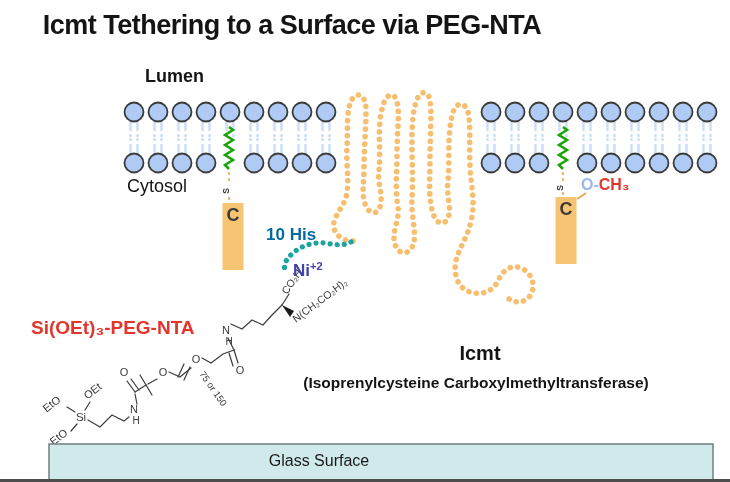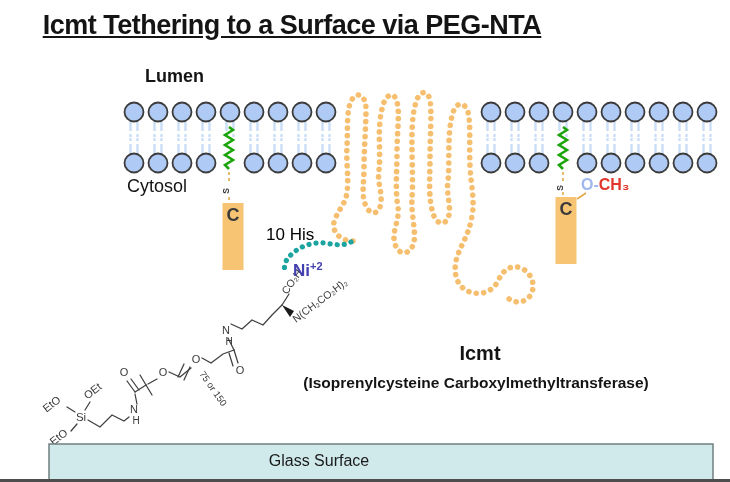--- a/index.html
+++ b/index.html
@@ -3,24 +3,24 @@
 <meta charset="utf-8">
 <style>
   html,body{margin:0;padding:0;background:#fff;}
   #canvas{
     position:relative;width:730px;height:482px;background:#ffffff;overflow:hidden;
     font-family:"Liberation Sans","DejaVu Sans",sans-serif;
   }
   #diagram-svg{position:absolute;left:0;top:0;}
   svg text{font-family:"Liberation Sans","DejaVu Sans",sans-serif;fill:#3a3a3a;}
   .lbl{position:absolute;color:#141414;white-space:nowrap;}
-  .title{left:0;top:10px;width:584px;text-align:center;font-size:27px;font-weight:bold;letter-spacing:-0.5px;text-decoration:underline;}
+  .title{left:0;top:10px;width:584px;text-align:center;font-size:27px;font-weight:bold;letter-spacing:-0.5px;}
   .lumen{left:127px;top:66px;font-size:18px;font-weight:bold;margin-left:18px;}
   .cytosol{left:127px;top:176px;font-size:18px;font-weight:normal;}
-  .hislbl{left:266px;top:225px;font-size:17px;font-weight:normal;color:#000000;}
+  .hislbl{left:266px;top:225px;font-size:17px;font-weight:bold;color:#0369a1;}
   .ni{left:293px;top:261px;font-size:17px;font-weight:bold;color:#4340B0;}
   .ni .sup{font-size:11px;position:relative;top:-6px;}
   .peglbl{left:31px;top:317px;font-size:19px;font-weight:bold;color:#E2352B;}
   .och3{left:581px;top:176px;font-size:16px;font-weight:bold;text-align:center;}
   .och3 .o{color:#9FB8EE;}
   .och3 .ch3{color:#E2352B;}
   .icmt-name{left:330px;top:342px;width:300px;text-align:center;font-size:20px;font-weight:bold;}
   .icmt-full{left:241px;top:374px;width:470px;text-align:center;font-size:15.5px;font-weight:bold;}
   .glass-label{left:49px;top:452px;width:540px;text-align:center;font-size:16px;color:#1a1a1a;}
   .bottom-edge{position:absolute;left:0;top:479px;width:730px;height:3px;background:#4d4d4d;}
@@ -178,20 +178,21 @@
     <rect x="49" y="444" width="664" height="36" fill="#D0E9EA" stroke="#707F80" stroke-width="1.5"></rect>
   </svg>
 
   <div class="lbl title">Icmt Tethering to a Surface via PEG-NTA</div>
   <div class="lbl lumen">Lumen</div>
   <div class="lbl cytosol">Cytosol</div>
   <div class="lbl hislbl">10 His</div>
   <div class="lbl ni">
     <span>Ni</span><span class="sup">+2</span>
   </div>
+  <div class="lbl peglbl">Si(OEt)₃-PEG-NTA</div>
   <div class="lbl och3">
     <span class="o">O-</span><span class="ch3">CH₃</span>
   </div>
   <div class="lbl icmt-full">(Isoprenylcysteine Carboxylmethyltransferase)</div>
   <div class="lbl icmt-name">Icmt</div>
   <div class="lbl glass-label">Glass Surface</div>
   <div class="bottom-edge"></div>
 </div>
 
 </body></html>

